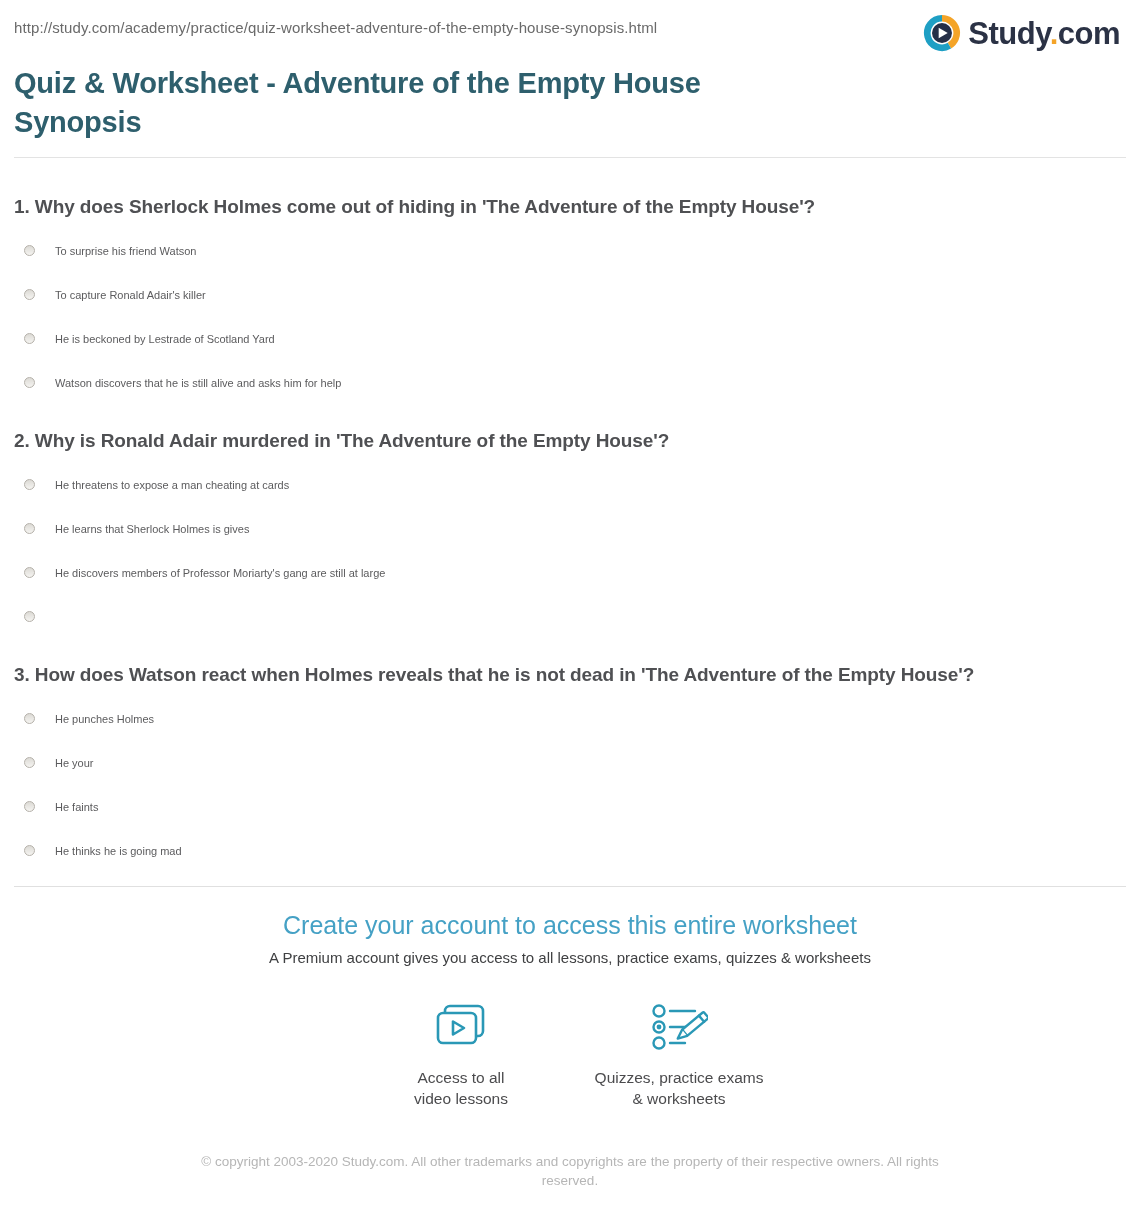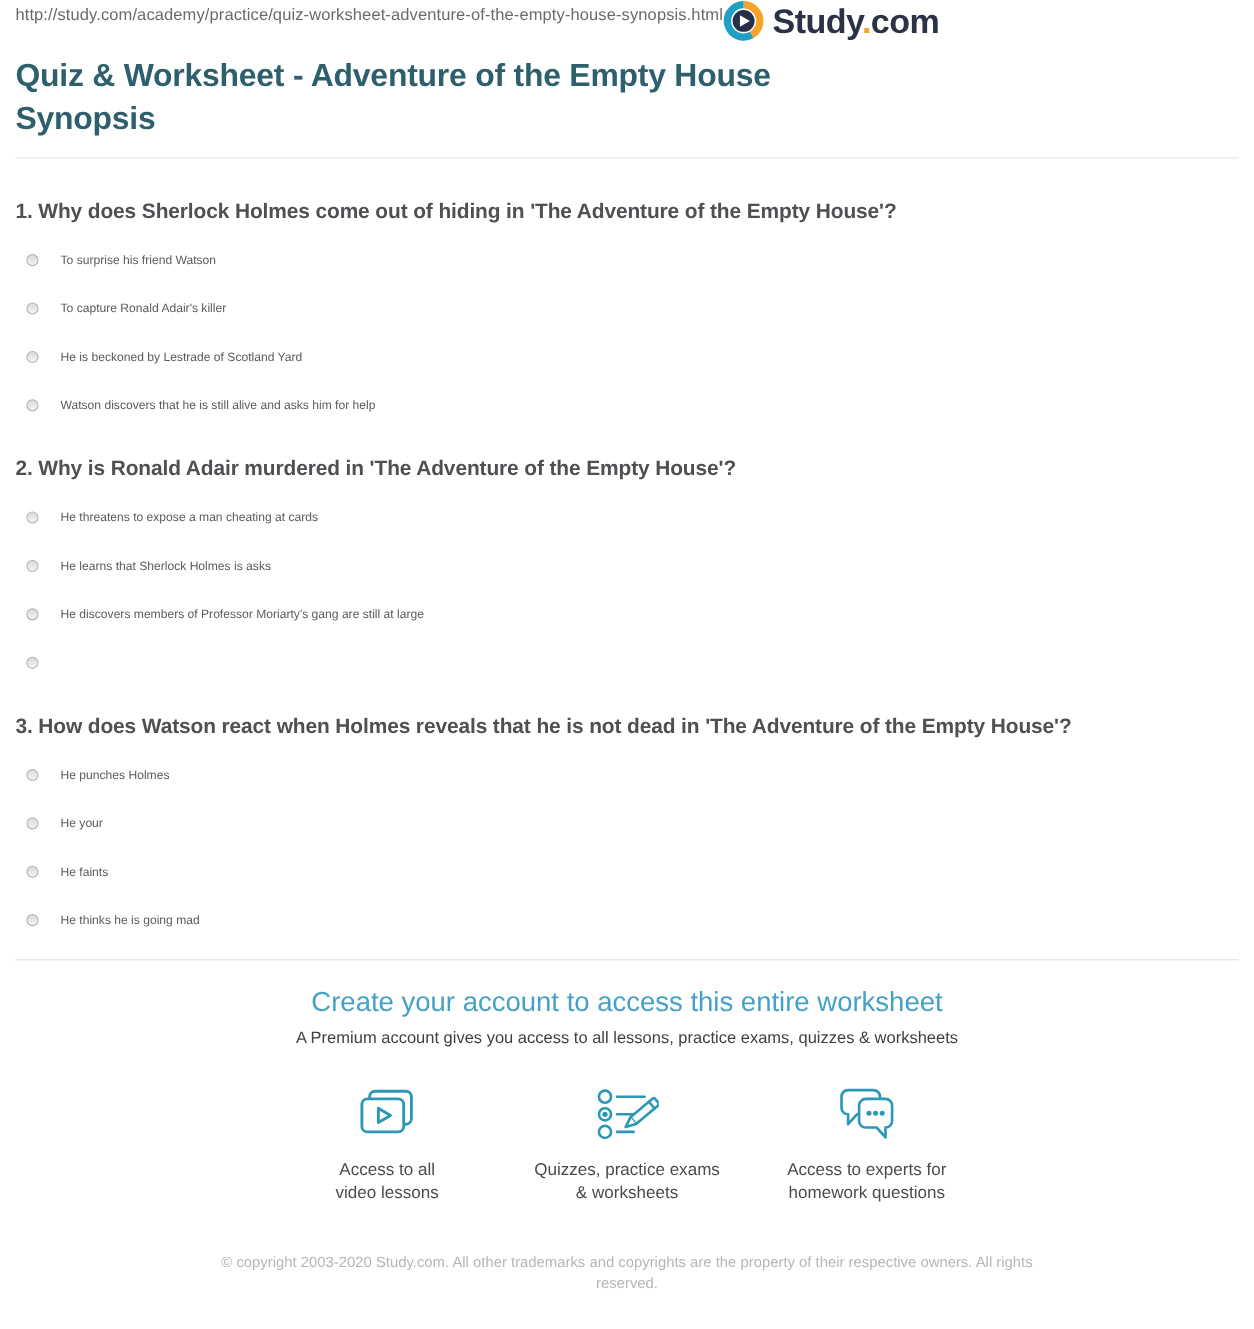--- a/index.html
+++ b/index.html
@@ -17,23 +17,24 @@
     font-family:"Liberation Sans","DejaVu Sans",sans-serif;
     color:#58595b;
     margin:0 auto;
     overflow-x:hidden;
   }
   .page{padding:0 14px;}
 
   
   .header{
     display:flex;
-    justify-content:flex-start;
+    justify-content:space-between;
     align-items:flex-start;
-    padding-top:0;
+    padding-top:14px;
+    gap:24px;
   }
   .url{
     font-size:15px;
     color:#6a6a6a;
     padding-top:5px;
     letter-spacing:.1px;
   }
   .logo{
     display:flex;
     align-items:center;
@@ -196,21 +197,21 @@
 
   <div class="question">
     <div class="question-heading">2. Why is Ronald Adair murdered in 'The Adventure of the Empty House'?</div>
     <div class="options">
       <div class="option-row">
         <span class="radio"></span>
         <span class="option-label">He threatens to expose a man cheating at cards</span>
       </div>
       <div class="option-row">
         <span class="radio"></span>
-        <span class="option-label">He learns that Sherlock Holmes is asks</span>
+        <span class="option-label">He learns that Sherlock Holmes is gives</span>
       </div>
       <div class="option-row">
         <span class="radio"></span>
         <span class="option-label">He discovers members of Professor Moriarty's gang are still at large</span>
       </div>
       <div class="option-row">
         <span class="radio"></span>
       </div>
     </div>
   </div>
@@ -279,37 +280,20 @@
               </g>
             </g>
           </svg>
         </span>
         <div class="feature-label">
           <div>Quizzes, practice exams</div>
           <div>&amp; worksheets</div>
         </div>
       </div>
 
-      <div class="feature">
-        <span class="feature-icon">
-          <svg width="58" height="54" viewBox="0 0 58 52">
-            <g fill="none" stroke="#2a98b6" stroke-width="2.4" stroke-linejoin="round">
-              <path d="M12,4 H35 a6,6 0 0 1 6,6 v10 a6,6 0 0 1 -6,6 H20 l-8,9 v-9 a6,6 0 0 1 -6,-6 V10 a6,6 0 0 1 6,-6 Z"></path>
-              <path d="M28,12 H46 a6,6 0 0 1 6,6 v14 a6,6 0 0 1 -6,6 v9 l-8,-9 H28 a6,6 0 0 1 -6,-6 V18 a6,6 0 0 1 6,-6 Z" fill="#ffffff"></path>
-              <circle cx="31" cy="25" r="2.3" fill="#2a98b6" stroke="none"></circle>
-              <circle cx="37" cy="25" r="2.3" fill="#2a98b6" stroke="none"></circle>
-              <circle cx="43" cy="25" r="2.3" fill="#2a98b6" stroke="none"></circle>
-            </g>
-          </svg>
-        </span>
-        <div class="feature-label">
-          <div>Access to experts for</div>
-          <div>homework questions</div>
-        </div>
-      </div>
 
     </div>
   </div>
 
   <div class="footer">
     <p class="copyright">© copyright 2003-2020 Study.com. All other trademarks and copyrights are the property of their respective owners. All rights reserved.</p>
   </div>
 
 </div>
 

